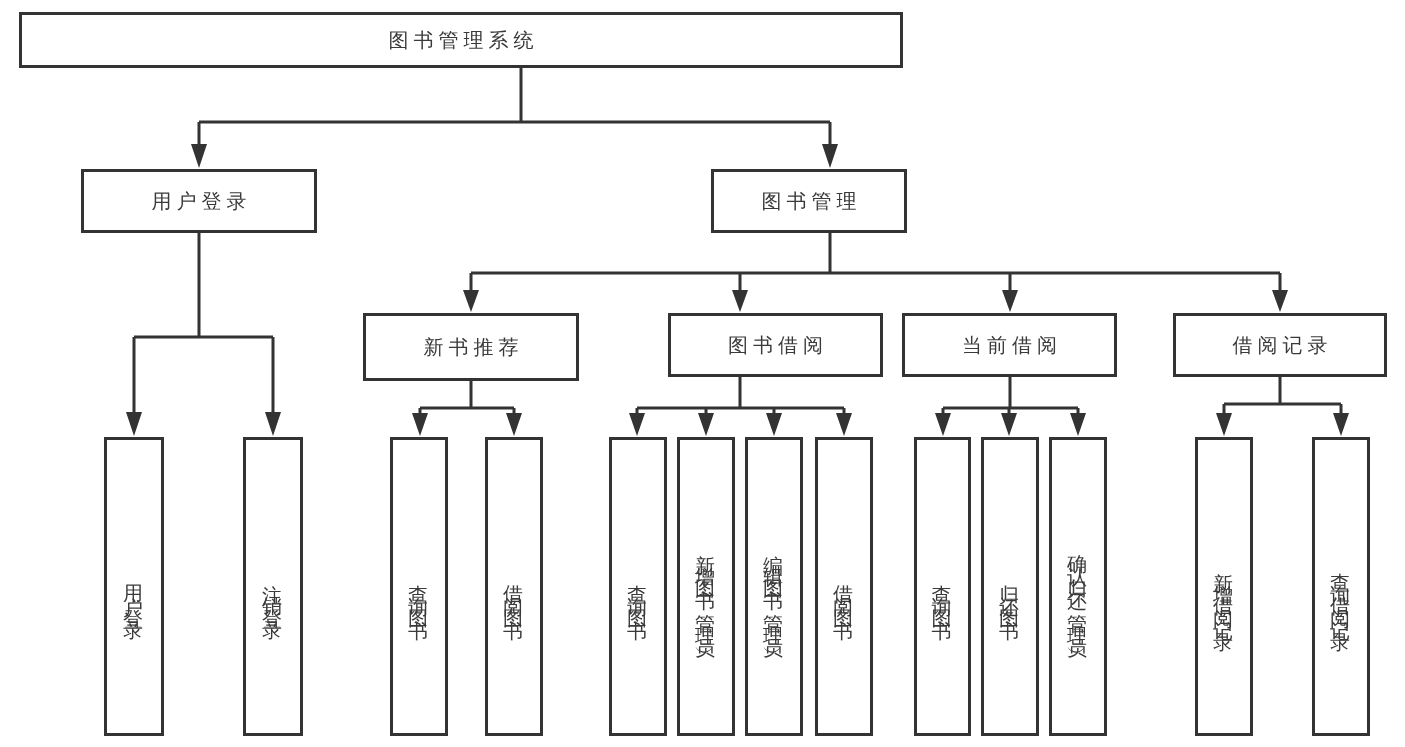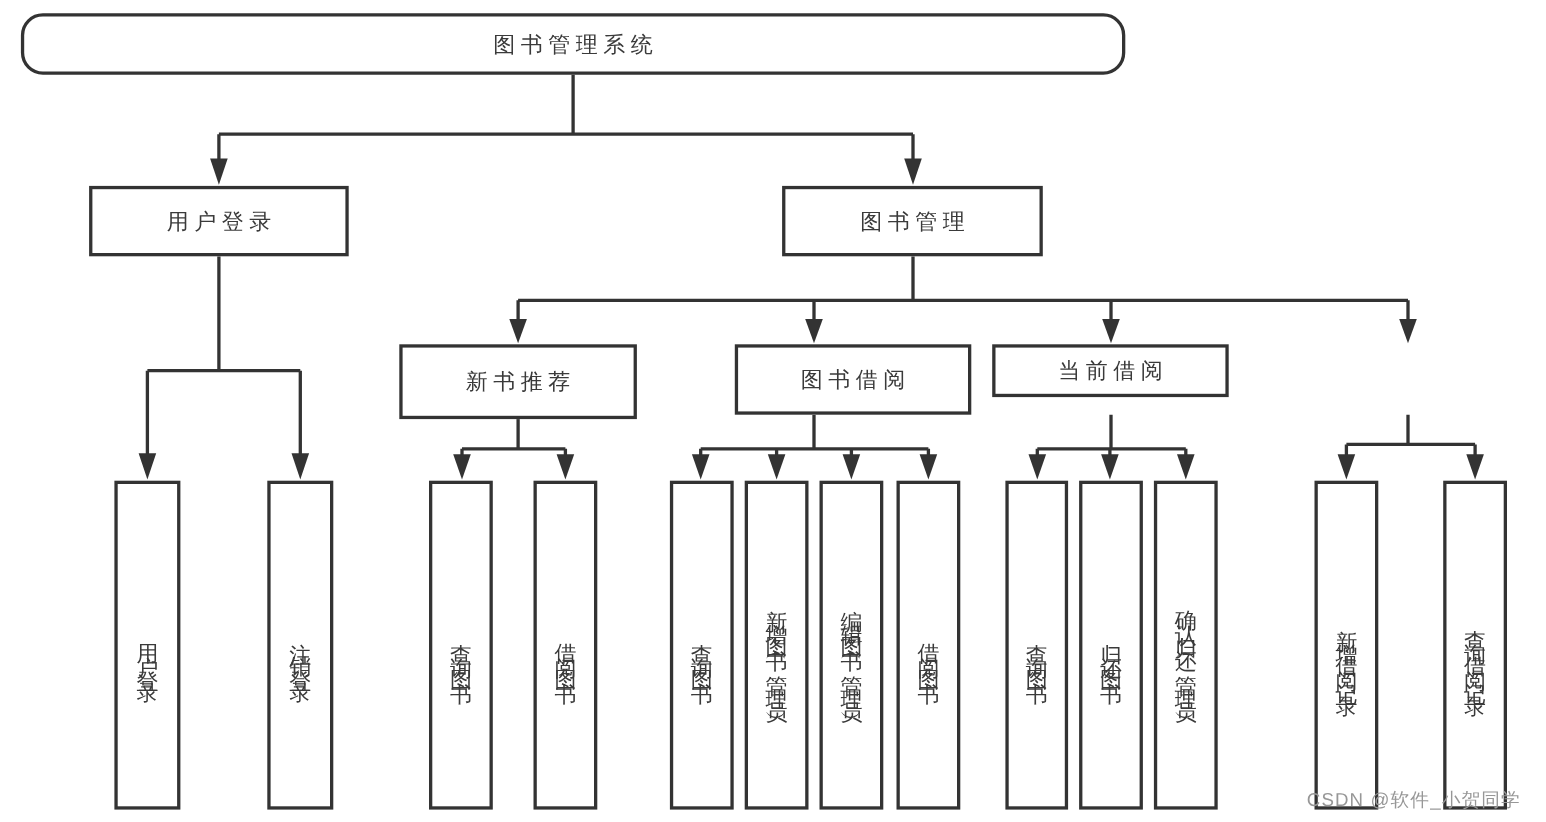--- a/index.html
+++ b/index.html
@@ -69,39 +69,42 @@
       <polygon class="ah" points="1009,436 1001,413 1017,413"></polygon>
       <polygon class="ah" points="1078,436 1070,413 1086,413"></polygon>
     </g>
     <g>
       <path class="ln" d="M1280 377 V404 M1224 404 H1341 M1224 404 V417 M1341 404 V417"></path>
       <polygon class="ah" points="1224,436 1216,413 1232,413"></polygon>
       <polygon class="ah" points="1341,436 1333,413 1349,413"></polygon>
     </g>
   </svg>
 
-  <div class="box" style="left:19px;top:12px;width:1004px;height:56px;border-radius:20px;">
+  <div class="box" style="left:19px;top:12px;width:884px;height:56px;">
     <span class="h-label">图书管理系统</span>
   </div>
 
   <div class="box" style="left:81px;top:169px;width:236px;height:64px;">
     <span class="h-label">用户登录</span>
   </div>
-  <div class="box" style="left:711px;top:169px;width:237px;height:64px;">
+  <div class="box" style="left:711px;top:169px;width:196px;height:64px;">
     <span class="h-label">图书管理</span>
   </div>
 
   <div class="box" style="left:363px;top:313px;width:216px;height:68px;">
     <span class="h-label">新书推荐</span>
   </div>
   <div class="box" style="left:668px;top:313px;width:215px;height:64px;">
     <span class="h-label">图书借阅</span>
   </div>
-  <div class="box" style="left:902px;top:313px;width:215px;height:48px;">
+  <div class="box" style="left:902px;top:313px;width:215px;height:64px;">
     <span class="h-label">当前借阅</span>
+  </div>
+  <div class="box" style="left:1173px;top:313px;width:214px;height:64px;">
+    <span class="h-label">借阅记录</span>
   </div>
 
   <div class="box" style="left:104px;top:437px;width:60px;height:299px;">
     <span class="v-label">用户登录</span>
   </div>
   <div class="box" style="left:243px;top:437px;width:60px;height:299px;">
     <span class="v-label">注销登录</span>
   </div>
   <div class="box" style="left:390px;top:437px;width:58px;height:299px;">
     <span class="v-label">查询图书</span>
@@ -130,15 +133,14 @@
   <div class="box" style="left:1049px;top:437px;width:58px;height:299px;">
     <span class="v-label">确认归还（管理员）</span>
   </div>
   <div class="box" style="left:1195px;top:437px;width:58px;height:299px;">
     <span class="v-label">新增借阅记录</span>
   </div>
   <div class="box" style="left:1312px;top:437px;width:58px;height:299px;">
     <span class="v-label">查询借阅记录</span>
   </div>
 
-  <div class="watermark">CSDN @软件_小贺同学</div>
 
 </div>
 
 </body></html>

